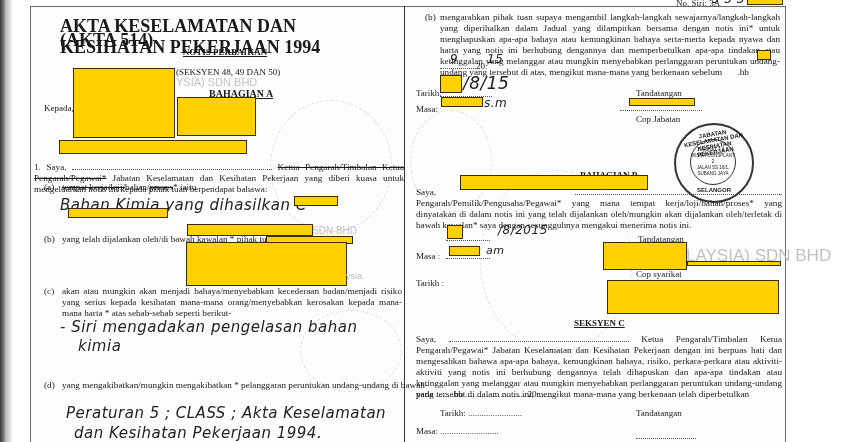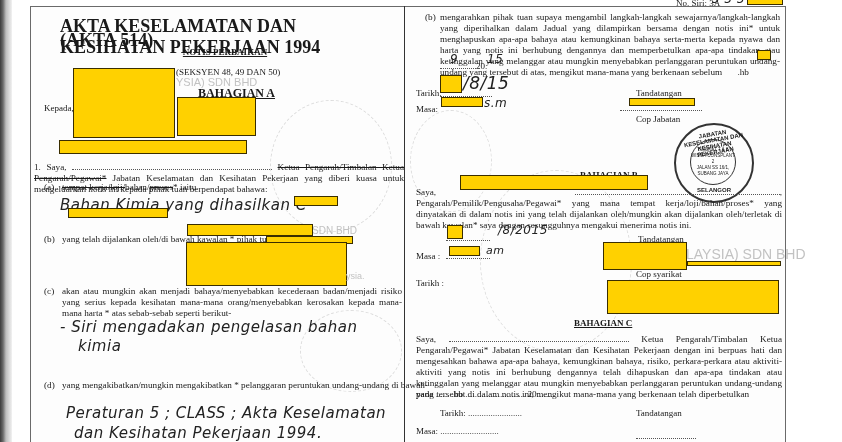--- a/index.html
+++ b/index.html
@@ -56,21 +56,21 @@
 
 <div class="abs small" style="left:676px;top:-2px;">No. Siri: 3A</div>
 <div class="abs hand" style="left:712px;top:-8px;font-size:12px;">3 3 3</div>
 <div class="redact" style="left:747px;top:-4px;width:34px;height:7px;"></div>
 
 <div class="abs title" style="left:60px;top:16px;width:330px;">AKTA KESELAMATAN DAN KESIHATAN PEKERJAAN 1994</div>
 <div class="abs title" style="left:60px;top:30px;width:330px;">(AKTA 514)</div>
 <div class="abs small u" style="left:60px;top:47px;width:330px;text-align:center;">NOTIS PERBAIKAN</div>
 <div class="abs small" style="left:176px;top:67px;">(SEKSYEN 48, 49 DAN 50)</div>
 <div class="abs ghost" style="left:176px;top:76px;font-size:11px;">YSIA) SDN BHD</div>
-<div class="abs small u" style="left:198px;top:88px;font-size:12px;">BAHAGIAN A</div>
+<div class="abs small u" style="left:209px;top:88px;font-size:10px;">BAHAGIAN A</div>
 <div class="abs small" style="left:44px;top:103px;">Kepada,</div>
 <div class="redact" style="left:73px;top:68px;width:100px;height:68px;"></div>
 <div class="redact" style="left:177px;top:97px;width:77px;height:37px;"></div>
 <div class="redact" style="left:59px;top:140px;width:186px;height:12px;"></div>
 
 <div class="abs txt" style="left:34px;top:162px;width:370px;">
   <span>1.  Saya,</span>
   <span class="dots" style="width:200px;"></span>
   <span class="strike">Ketua Pengarah/Timbalan Ketua Pengarah/Pegawai*</span>
   <span>Jabatan Keselamatan dan Kesihatan Pekerjaan yang diberi kuasa untuk mengeluarkan notis ini kepada pihak tuan berpendapat bahawa:</span>
@@ -148,26 +148,26 @@
 <div class="redact" style="left:447px;top:225px;width:14px;height:12px;"></div>
 <div class="abs hand" style="left:462px;top:223px;font-size:12px;margin-left:36px;">/8/2015</div>
 <div class="abs" style="left:446px;top:240px;width:44px;border-bottom:1px dotted #555;"></div>
 <div class="abs small" style="left:416px;top:251px;">Masa :</div>
 <div class="redact" style="left:449px;top:246px;width:29px;height:8px;"></div>
 <div class="abs hand" style="left:486px;top:244px;font-size:11px;">am</div>
 <div class="abs" style="left:446px;top:258px;width:44px;border-bottom:1px dotted #555;"></div>
 
 <div class="abs small" style="left:638px;top:234px;">Tandatangan</div>
 <div class="redact" style="left:603px;top:242px;width:82px;height:26px;"></div>
-<div class="abs ghost" style="left:686px;top:246px;font-size:14px;">LAYSIA) SDN BHD</div>
+<div class="abs ghost" style="left:686px;top:246px;font-size:17px;">LAYSIA) SDN BHD</div>
 <div class="redact" style="left:687px;top:261px;width:92px;height:3px;"></div>
 <div class="abs small" style="left:636px;top:269px;">Cop syarikat</div>
 <div class="redact" style="left:607px;top:280px;width:170px;height:32px;"></div>
 
-<div class="abs small u" style="left:574px;top:318px;">BAHAGIAN C</div>
+<div class="abs small u" style="left:574px;top:318px;">SEKSYEN C</div>
 <div class="abs txt" style="left:416px;top:334px;width:366px;">
   <span>Saya,</span>
   <span class="dots" style="width:180px;"></span>
   <span>Ketua Pengarah/Timbalan Ketua Pengarah/Pegawai*</span>
   <span>Jabatan Keselamatan dan Kesihatan Pekerjaan dengan ini berpuas hati dan mengesahkan bahawa apa-apa bahaya, kemungkinan bahaya, risiko, perkara-perkara atau aktiviti-aktiviti yang notis ini berhubung dengannya telah dihapuskan dan apa-apa tindakan atau ketinggalan yang melanggar atau mungkin menyebabkan perlanggaran peruntukan undang-undang yang tersebut di dalam notis ini, mengikut mana-mana yang berkenaan telah diperbetulkan</span>
 </div>
 <div class="abs txt" style="left:416px;top:389px;">pada ...... .hb .......................... 20........</div>
 <div class="abs small" style="left:416px;top:408px;margin-left:24px;">Tarikh: ........................</div>
 <div class="abs small" style="left:636px;top:408px;">Tandatangan</div>
 <div class="abs small" style="left:416px;top:426px;">Masa: ..........................</div>

